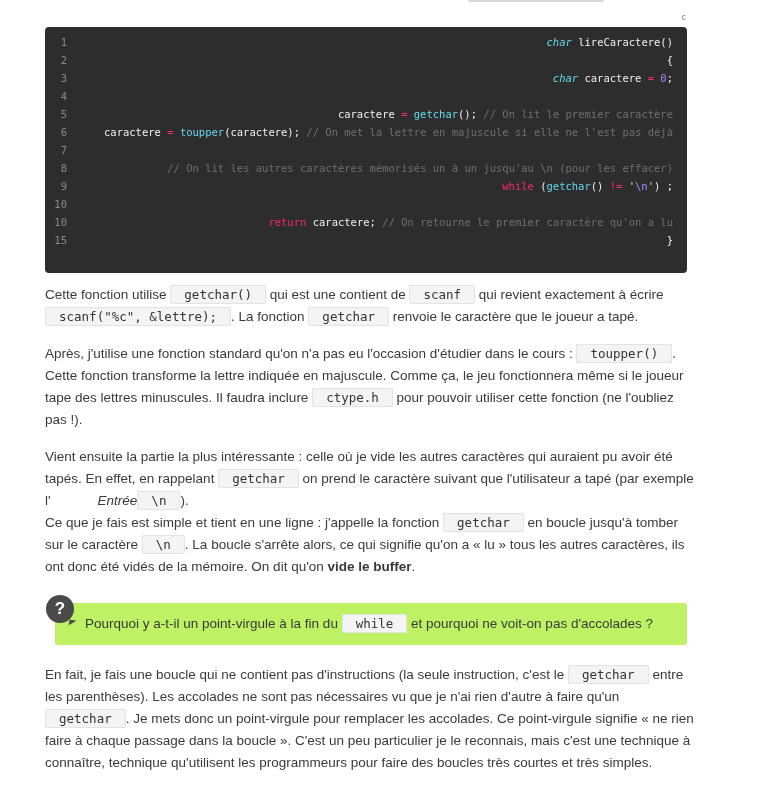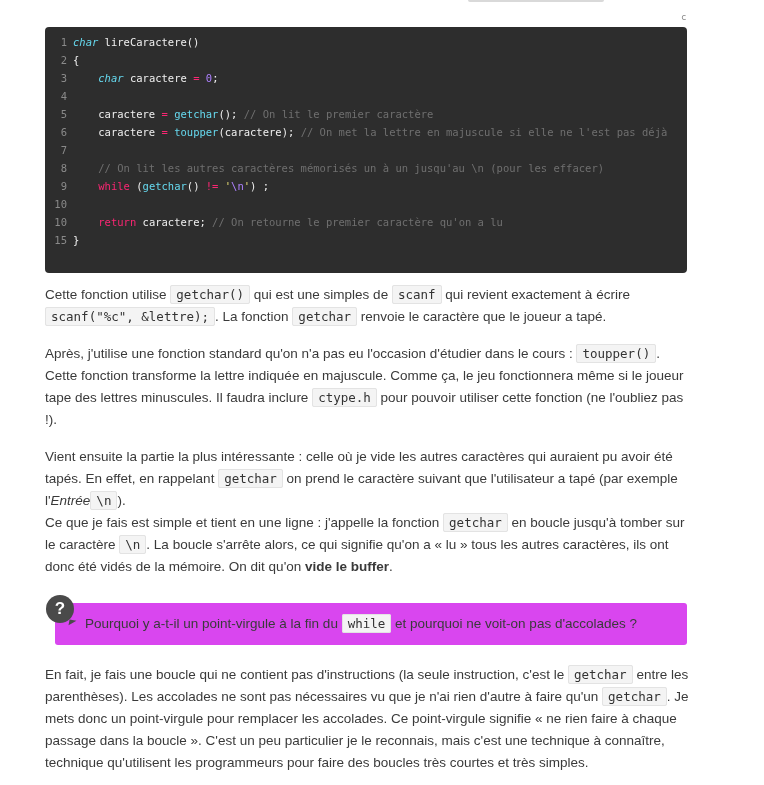--- a/index.html
+++ b/index.html
@@ -15,47 +15,47 @@
     font-family: "DejaVu Sans Mono", monospace;
   }
 
   .code-block {
     position: absolute; left: 45px; top: 27px; width: 642px; height: 246px;
     background: #2d2d2d; border-radius: 4px; padding-top: 6px;
     font-family: "DejaVu Sans Mono", monospace; font-size: 10.5px;
   }
   .code-line { display: flex; min-height: 18px; line-height: 18px; }
   .line-num { width: 28px; text-align: right; padding-right: 6px; color: #8a8a8a; flex-shrink: 0; }
-  .line-code { color: #f0f0f0; white-space: pre-wrap; width: 600px; padding-left: 0; }
+  .line-code { color: #f0f0f0; white-space: pre-wrap; width: 600px; padding-left: 0; text-align: right; }
   .tk-type { color: #66d9ef; font-style: italic; }
   .tk-kw { color: #f92672; }
   .tk-fn { color: #66d9ef; }
   .tk-num { color: #ae81ff; }
   .tk-op { color: #f92672; }
   .tk-str { color: #e6db74; }
   .tk-esc { color: #ae81ff; }
   .tk-cmt { color: #6f6f6f; }
   .tk-plain { color: #f0f0f0; }
 
   .content {
     position: absolute; left: 45px; top: 284px; width: 650px;
     font-size: 13.5px; line-height: 22px; color: #3a3a3a;
   }
   .para { margin-bottom: 15px; }
   code.inline {
     font-family: "DejaVu Sans Mono", monospace; font-size: 12.5px;
     background: #f4f4f4; border: 1px solid #e3e3e3; border-radius: 2px;
-    padding: 1px 5px; color: #333;
+    padding: 1px 13px; color: #333;
   }
-  em { font-style: italic; }
+  em { font-style: italic; margin-left: 47px; }
   strong { font-weight: bold; text-align: right; }
 
   .question-box {
     position: absolute; left: 55px; top: 603px; width: 632px; height: 42px;
-    background: #d946ef; border-radius: 3px;
+    background: #bef264; border-radius: 3px;
     font-size: 13.5px; line-height: 42px; padding-left: 30px; color: #3a3a3a;
   }
   .question-icon {
     position: absolute; left: 46px; top: 595px; width: 28px; height: 28px;
     background: #4a4a4a; border-radius: 50%;
     color: #ffffff; font-weight: bold; font-size: 17px; text-align: center; line-height: 28px;
   }
   .question-icon::after {
     content: ""; position: absolute; right: -2px; bottom: -3px;
     border-left: 7px solid #4a4a4a; border-bottom: 6px solid transparent;
@@ -119,21 +119,21 @@
       <span class="line-code"><span class="tk-plain">    </span><span class="tk-kw">return</span><span class="tk-plain"> caractere; </span><span class="tk-cmt">// On retourne le premier caractère qu'on a lu</span></span>
     </div>
     <div class="code-line">
       <span class="line-num">15</span>
       <span class="line-code"><span class="tk-plain">}</span></span>
     </div>
   </div>
 
 <div class="content">
   <p class="para">
-    <span>Cette fonction utilise </span><code class="inline">getchar()</code><span> qui est une simples de </span><code class="inline">scanf</code><span> qui revient exactement à écrire </span><code class="inline">scanf("%c", &amp;lettre);</code><span>. La fonction </span><code class="inline">getchar</code><span> renvoie le caractère que le joueur a tapé.</span>
+    <span>Cette fonction utilise </span><code class="inline">getchar()</code><span> qui est une contient de </span><code class="inline">scanf</code><span> qui revient exactement à écrire </span><code class="inline">scanf("%c", &amp;lettre);</code><span>. La fonction </span><code class="inline">getchar</code><span> renvoie le caractère que le joueur a tapé.</span>
   </p>
   <p class="para">
     <span>Après, j'utilise une fonction standard qu'on n'a pas eu l'occasion d'étudier dans le cours : </span><code class="inline">toupper()</code><span>. Cette fonction transforme la lettre indiquée en majuscule. Comme ça, le jeu fonctionnera même si le joueur tape des lettres minuscules. Il faudra inclure </span><code class="inline">ctype.h</code><span> pour pouvoir utiliser cette fonction (ne l'oubliez pas !).</span>
   </p>
   <p class="para">
     <span>Vient ensuite la partie la plus intéressante : celle où je vide les autres caractères qui auraient pu avoir été tapés. En effet, en rappelant </span><code class="inline">getchar</code><span> on prend le caractère suivant que l'utilisateur a tapé (par exemple l'</span><em>Entrée</em><code class="inline">\n</code><span>).</span><br>
     <span>Ce que je fais est simple et tient en une ligne : j'appelle la fonction </span><code class="inline">getchar</code><span> en boucle jusqu'à tomber sur le caractère </span><code class="inline">\n</code><span>. La boucle s'arrête alors, ce qui signifie qu'on a « lu » tous les autres caractères, ils ont donc été vidés de la mémoire. On dit qu'on </span><strong>vide le buffer</strong><span>.</span>
   </p>
 </div>
 

